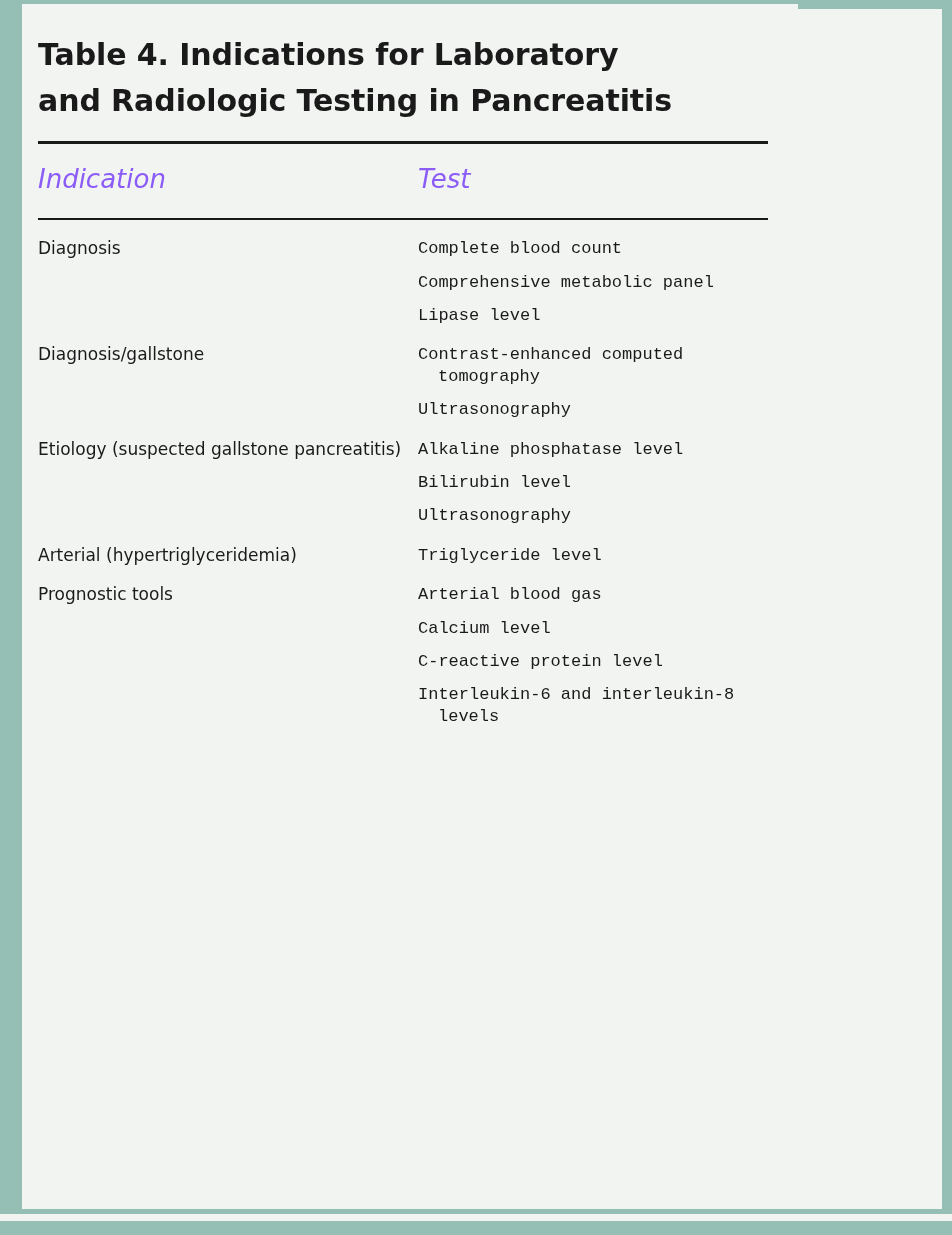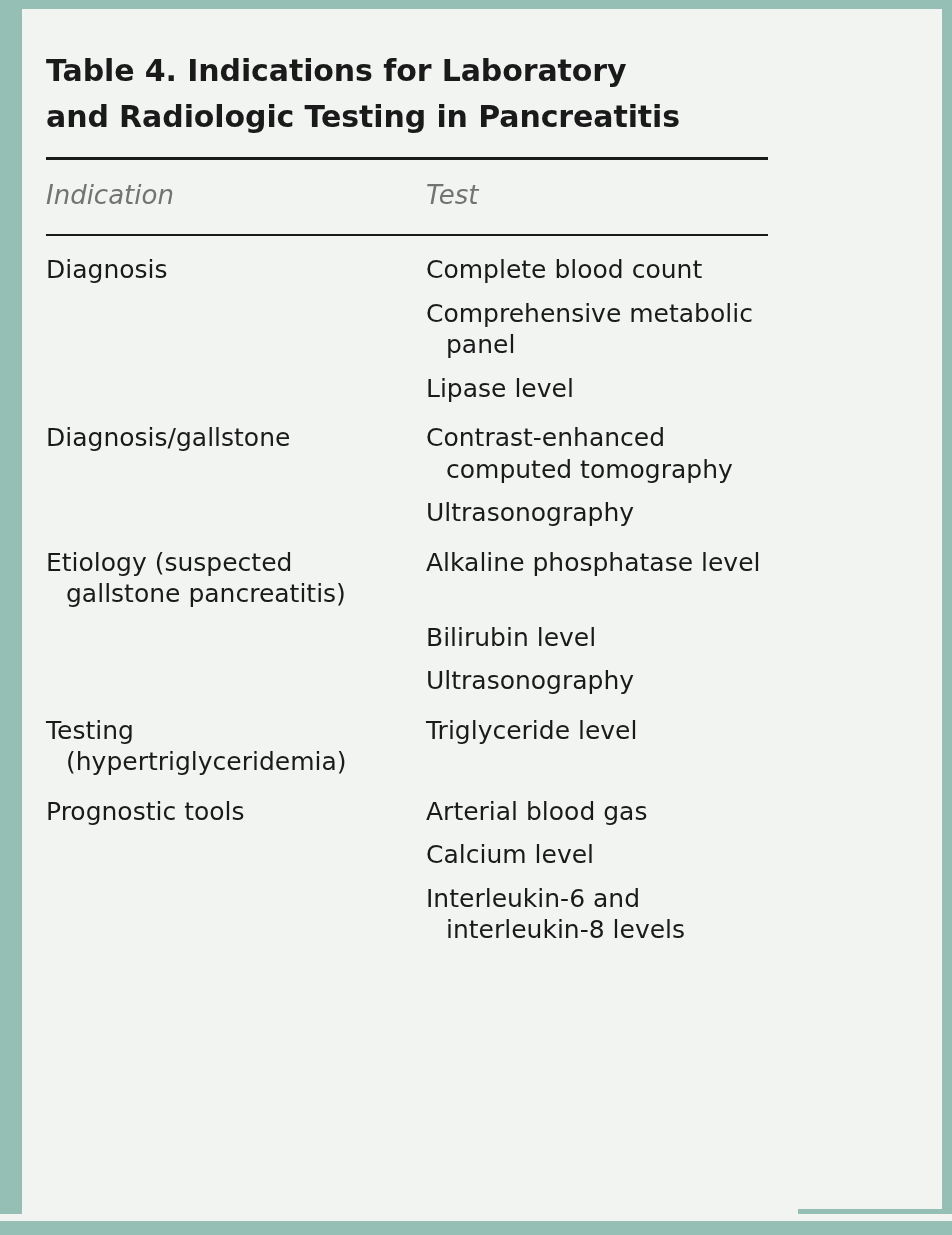--- a/index.html
+++ b/index.html
@@ -46,26 +46,26 @@
     background: #95bfb4;
   }
   .bar-bottom-inner {
     position: absolute;
     left: 0; bottom: 14px;
     width: 952px; height: 7px;
     background: #f2f4f2;
   }
   .content {
     position: absolute;
-    left: 22px; top: 20px;
+    left: 22px; top: 4px;
     width: 776px;
     height: 1200px;
     background: #f2f4f2;
     box-sizing: border-box;
-    padding: 0 30px 0 24px;
+    padding: 0 30px 0 16px;
   }
   .title {
     font-weight: bold;
     font-size: 30px;
     line-height: 1.52;
     color: #1a1a1a;
     padding-top: 28px;
     letter-spacing: -0.1px;
   }
   .rule-thick {
@@ -85,39 +85,40 @@
   col.col-test { width: auto; }
   th, td {
     text-align: left;
     vertical-align: top;
     padding: 0;
   }
   thead th {
     font-style: italic;
     font-weight: normal;
     font-size: 26px;
-    color: #737373;
+    color: #8b5cf6;
     padding: 20px 0 14px 0;
   }
   tbody td {
-    font-size: 25px;
+    font-size: 17px;
     color: #1a1a1a;
     line-height: 1.26;
     padding: 0 0 0 0;
   }
   .cell-ind {
     padding-top: 18px;
     padding-right: 12px;
     text-indent: -20px;
     padding-left: 20px;
   }
   .cell-test {
     padding-top: 18px;
     text-indent: -20px;
     padding-left: 20px;
+    font-family: Liberation Mono, monospace;
   }
   tbody tr.sub td.cell-test {
     padding-top: 12px;
   }
 </style>
 </head>
 <body>
 
 <div class="page">
   <div class="bar-left"></div>
@@ -181,30 +182,34 @@
         </tr>
         <tr class="sub">
           <td class="cell-ind"></td>
           <td class="cell-test">Bilirubin level</td>
         </tr>
         <tr class="sub">
           <td class="cell-ind"></td>
           <td class="cell-test">Ultrasonography</td>
         </tr>
         <tr>
-          <td class="cell-ind">Testing (hypertriglyceridemia)</td>
+          <td class="cell-ind">Arterial (hypertriglyceridemia)</td>
           <td class="cell-test">Triglyceride level</td>
         </tr>
         <tr>
           <td class="cell-ind">Prognostic tools</td>
           <td class="cell-test">Arterial blood gas</td>
         </tr>
         <tr class="sub">
           <td class="cell-ind"></td>
           <td class="cell-test">Calcium level</td>
+        </tr>
+        <tr class="sub">
+          <td class="cell-ind"></td>
+          <td class="cell-test">C-reactive protein level</td>
         </tr>
         <tr class="sub">
           <td class="cell-ind"></td>
           <td class="cell-test">Interleukin-6 and interleukin-8 levels</td>
         </tr>
       </tbody>
     </table>
   </div>
 </div>
 

